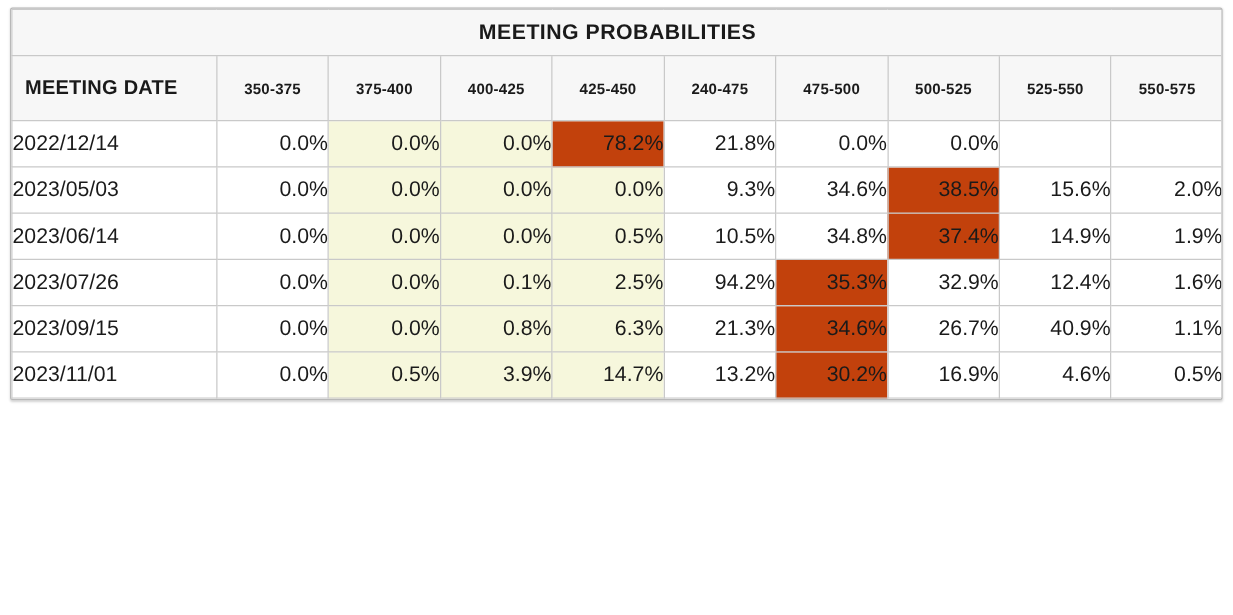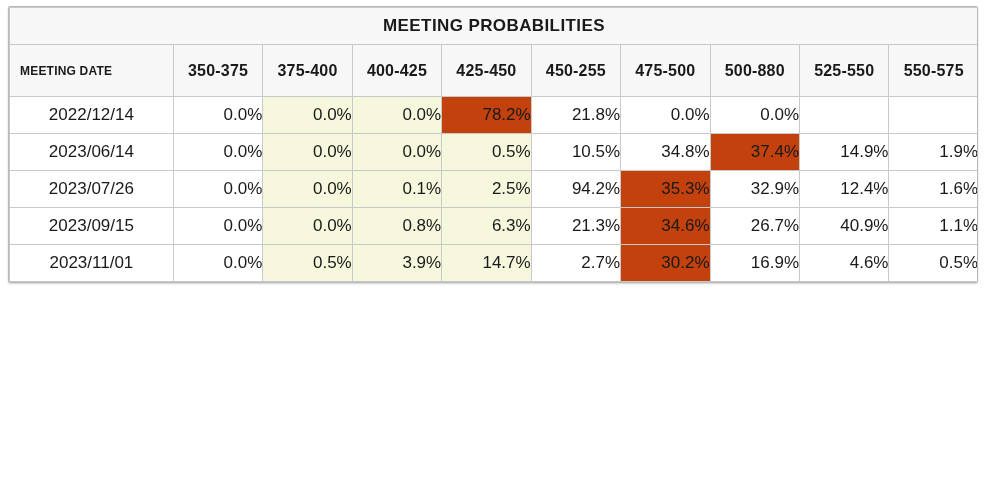--- a/index.html
+++ b/index.html
@@ -46,32 +46,32 @@
     font-size: 18px;
     letter-spacing: 0.4px;
     height: 55px;
     border-top: none;
     border-left: none;
     border-right: none;
   }
   thead.hdr th {
     background: #f7f7f7;
     font-weight: bold;
-    font-size: 16px;
+    font-size: 12px;
     text-align: center;
     height: 52px;
     letter-spacing: 0.2px;
   }
   thead.hdr th.date-head {
     text-align: left;
     padding-left: 10px;
-    font-size: 12px;
+    font-size: 16px;
   }
   td.datecell {
-    text-align: center;
+    text-align: left;
     padding-right: 12px;
     background: #ffffff;
   }
   td.val {
     text-align: right;
     padding-right: 12px;
     background: #ffffff;
   }
   td.val.tint {
     background: #f6f7dc;
@@ -108,39 +108,51 @@
           <th class="title-cell" colspan="10">MEETING PROBABILITIES</th>
         </tr>
       </thead>
       <thead class="hdr">
         <tr>
             <th class="date-head">MEETING DATE</th>
             <th class="">350-375</th>
             <th class="">375-400</th>
             <th class="">400-425</th>
             <th class="">425-450</th>
-            <th class="">450-255</th>
+            <th class="">240-475</th>
             <th class="">475-500</th>
-            <th class="">500-880</th>
+            <th class="">500-525</th>
             <th class="">525-550</th>
             <th class="">550-575</th>
           </tr>
       </thead>
       <tbody>
           <tr>
             <td class="datecell">2022/12/14</td>
             <td class="val">0.0%</td>
             <td class="val tint">0.0%</td>
             <td class="val tint">0.0%</td>
             <td class="val peak">78.2%</td>
             <td class="val">21.8%</td>
             <td class="val">0.0%</td>
             <td class="val">0.0%</td>
             <td class="val blank"></td>
             <td class="val blank"></td>
+          </tr>
+          <tr>
+            <td class="datecell">2023/05/03</td>
+            <td class="val">0.0%</td>
+            <td class="val tint">0.0%</td>
+            <td class="val tint">0.0%</td>
+            <td class="val tint">0.0%</td>
+            <td class="val">9.3%</td>
+            <td class="val">34.6%</td>
+            <td class="val peak">38.5%</td>
+            <td class="val">15.6%</td>
+            <td class="val">2.0%</td>
           </tr>
           <tr>
             <td class="datecell">2023/06/14</td>
             <td class="val">0.0%</td>
             <td class="val tint">0.0%</td>
             <td class="val tint">0.0%</td>
             <td class="val tint">0.5%</td>
             <td class="val">10.5%</td>
             <td class="val">34.8%</td>
             <td class="val peak">37.4%</td>
@@ -170,21 +182,21 @@
             <td class="val">26.7%</td>
             <td class="val">40.9%</td>
             <td class="val">1.1%</td>
           </tr>
           <tr>
             <td class="datecell">2023/11/01</td>
             <td class="val">0.0%</td>
             <td class="val tint">0.5%</td>
             <td class="val tint">3.9%</td>
             <td class="val tint">14.7%</td>
-            <td class="val">2.7%</td>
+            <td class="val">13.2%</td>
             <td class="val peak">30.2%</td>
             <td class="val">16.9%</td>
             <td class="val">4.6%</td>
             <td class="val">0.5%</td>
           </tr>
         </tbody>
     </table>
   </div>
 </div>
 

